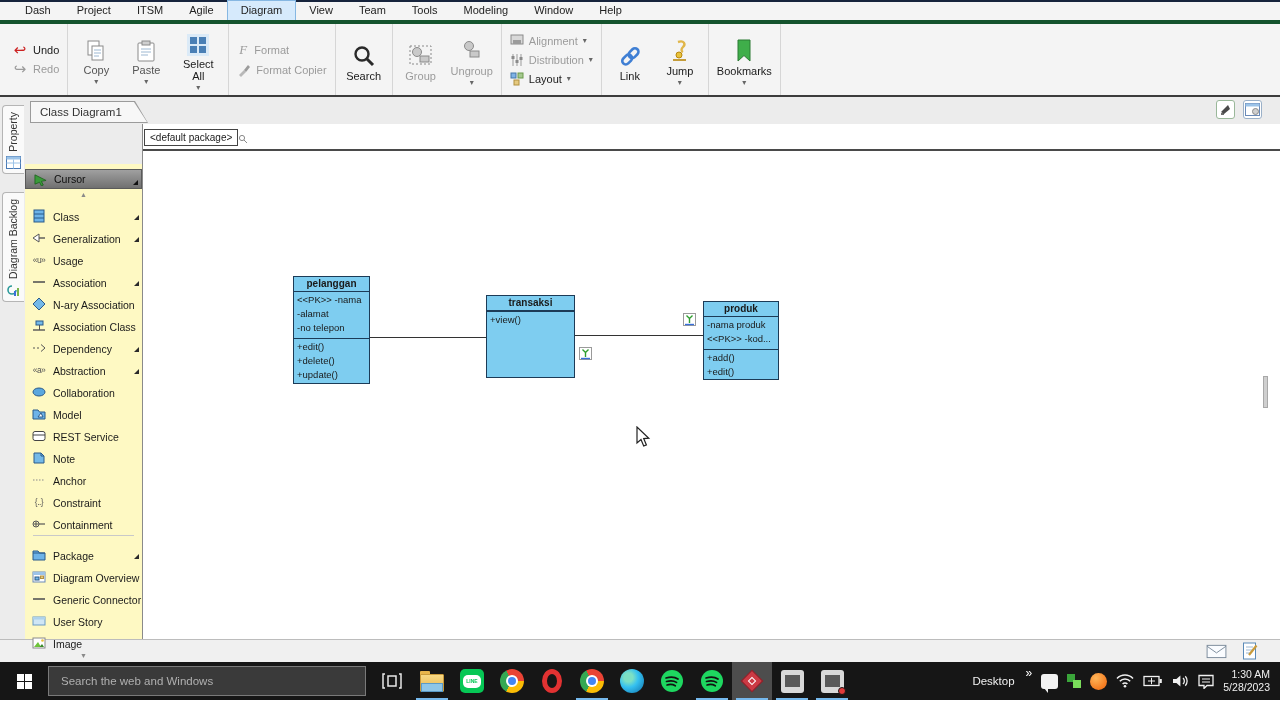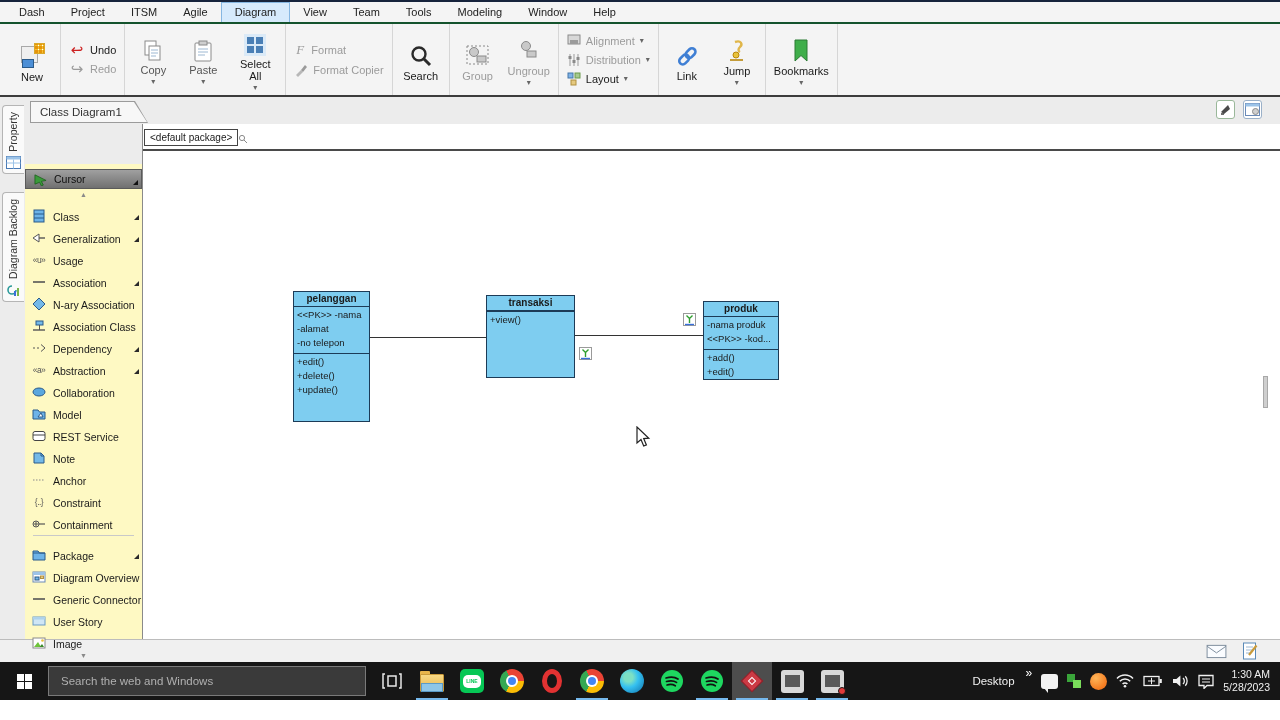--- a/index.html
+++ b/index.html
@@ -11,21 +11,21 @@
   .titlebar { height:22px; background:#fdfdfd; display:flex; align-items:center; padding-left:6px; }
   .titlebar .vp-ic { width:14px; height:14px; margin-right:6px; }
   .titlebar .ttl { font-size:11px; color:#222; flex:1; white-space:nowrap; overflow:hidden; }
   .winbtns { display:flex; height:22px; }
   .winbtn { width:45px; height:22px; display:flex; align-items:center; justify-content:center; color:#333; font-size:11px; cursor:default; }
   .restore-ic { position:relative; width:11px; height:11px; }
   .restore-ic .b1 { position:absolute; top:0; right:0; width:8px; height:8px; border:1px solid #333; }
   .restore-ic .b2 { position:absolute; bottom:0; left:0; width:8px; height:8px; border:1px solid #333; background:#fdfdfd; }
 
   
-  .menubar { height:22px; background:#f4f4f4; display:flex; align-items:flex-end; padding-left:6px; border-bottom:2px solid #14532d; }
+  .menubar { height:22px; background:#f4f4f4; display:flex; align-items:flex-end; padding-left:12px; border-bottom:4px solid #14532d; }
   .menu-item { padding:3px 13px 4px; color:#222; cursor:default; }
   .menu-item.active { background:#d6eafc; border:1px solid #86b7e2; border-bottom:none; }
 
   
   .ribbon { height:73px; background:#f4f4f4; display:flex; align-items:stretch; border-bottom:2px solid #3c3c3c; padding-left:4px; }
   .rgroup { display:flex; align-items:center; padding:0 8px; border-right:1px solid #d6d6d6; gap:10px; }
   .rbtn { display:flex; flex-direction:column; align-items:center; justify-content:flex-start; min-width:40px; gap:2px; padding-top:6px; cursor:default; }
   .rbtn .lbl { text-align:center; line-height:12px; }
   .chev { font-size:8px; color:#666; line-height:8px; }
   .dis { color:#9b9b9b; }
@@ -139,30 +139,20 @@
     <span class="menu-item">View</span>
     <span class="menu-item">Team</span>
     <span class="menu-item">Tools</span>
     <span class="menu-item">Modeling</span>
     <span class="menu-item">Window</span>
     <span class="menu-item">Help</span>
   </div>
 
   <div class="ribbon">
 
-    <div class="rgroup">
-      <div class="rbtn">
-        <span class="newic">
-            <i class="sq"></i>
-            <i class="grid"></i>
-            <i class="bl"></i>
-          </span>
-        <span class="lbl">New</span>
-      </div>
-    </div>
 
     <div class="rgroup">
       <div class="rrows">
         <div class="rrow">
           <span class="undo-g">↩</span>
           <span>Undo</span>
         </div>
         <div class="rrow">
           <span class="redo-g">↪</span>
           <span class="dis">Redo</span>
@@ -547,21 +537,21 @@
       <div class="breadcrumb">&lt;default package&gt;</div>
       <svg class="bc-mag" width="10" height="10" viewBox="0 0 10 10">
         <circle cx="4" cy="4" r="2.6" fill="none" stroke="#8a8a8a"></circle>
           <line x1="6" y1="6" x2="9" y2="9" stroke="#8a8a8a"></line>
       </svg>
       <div class="canvas-topline"></div>
 
       <div class="conn" style="left:227px; top:213px; width:116px;"></div>
       <div class="conn" style="left:432px; top:211px; width:128px;"></div>
 
-      <div class="uml" style="left:150px; top:167px; width:77px; height:131px;">
+      <div class="uml" style="left:150px; top:152px; width:77px; height:108px;">
         <div class="uml-h">pelanggan</div>
         <div class="uml-a">
           <div class="uml-row">&lt;&lt;PK&gt;&gt; -nama</div>
           <div class="uml-row">-alamat</div>
           <div class="uml-row">-no telepon</div>
         </div>
         <div class="uml-m">
           <div class="uml-row">+edit()</div>
           <div class="uml-row">+delete()</div>
           <div class="uml-row">+update()</div>

